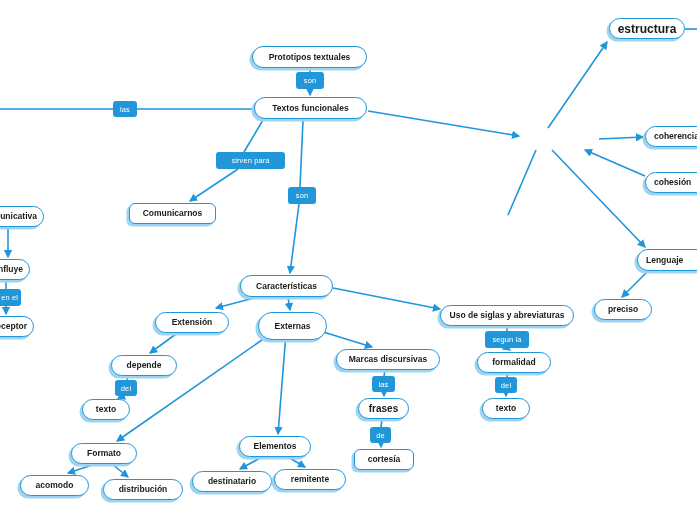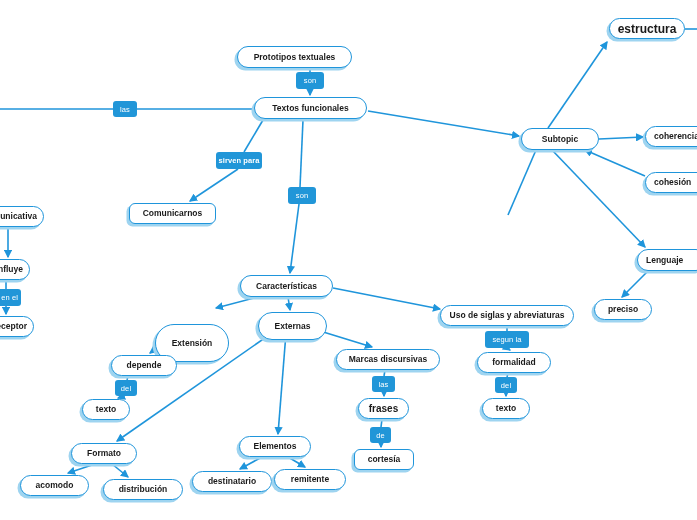--- a/index.html
+++ b/index.html
@@ -136,60 +136,57 @@
       <path d="M 381 443 L 381 447" marker-end="url(#arrow)"></path>
 
       <path d="M 507 326 L 507 331"></path>
       <path d="M 507 348 L 510 350" marker-end="url(#arrow)"></path>
 
       <path d="M 508 373 L 507 377"></path>
       <path d="M 506 393 L 506 396" marker-end="url(#arrow)"></path>
     </g>
   </svg>
 
-  <div class="node" style="left:237px;top:46px;width:115px;height:22px;font-size:8.5px;">
+  <div class="node" style="left:252px;top:46px;width:115px;height:22px;font-size:8.5px;">
     <span class="node-text">Prototipos textuales</span>
   </div>
   <div class="node" style="left:254px;top:97px;width:113px;height:22px;font-size:8.5px;">
     <span class="node-text">Textos funcionales</span>
   </div>
   <div class="node" style="left:129px;top:203px;width:87px;height:21px;font-size:8.5px;border-radius:6px;">
     <span class="node-text">Comunicarnos</span>
   </div>
   <div class="node" style="left:-42px;top:206px;width:86px;height:21px;font-size:8.5px;justify-content:flex-end;padding-right:6px;">
     <span class="node-text">comunicativa</span>
   </div>
   <div class="node" style="left:-28px;top:259px;width:58px;height:21px;font-size:8.5px;justify-content:flex-end;padding-right:6px;">
     <span class="node-text">influye</span>
   </div>
   <div class="node" style="left:-25px;top:316px;width:59px;height:21px;font-size:8.5px;justify-content:flex-end;padding-right:6px;">
     <span class="node-text">receptor</span>
   </div>
-  <div class="node" style="left:521px;top:128px;width:78px;height:22px;font-size:8.5px;">
-    <span class="node-text">Subtopic</span>
-  </div>
   <div class="node" style="left:609px;top:18px;width:76px;height:21px;font-size:12px;">
     <span class="node-text">estructura</span>
   </div>
   <div class="node" style="left:645px;top:126px;width:76px;height:21px;font-size:8.5px;justify-content:flex-start;padding-left:8px;">
     <span class="node-text">coherencia</span>
   </div>
   <div class="node" style="left:645px;top:172px;width:68px;height:21px;font-size:8.5px;justify-content:flex-start;padding-left:8px;">
     <span class="node-text">cohesión</span>
   </div>
   <div class="node" style="left:637px;top:249px;width:70px;height:22px;font-size:8.5px;justify-content:flex-start;padding-left:8px;">
     <span class="node-text">Lenguaje</span>
   </div>
   <div class="node" style="left:594px;top:299px;width:58px;height:21px;font-size:8.5px;">
     <span class="node-text">preciso</span>
   </div>
   <div class="node" style="left:240px;top:275px;width:93px;height:22px;font-size:8.5px;">
     <span class="node-text">Características</span>
   </div>
-  <div class="node" style="left:155px;top:324px;width:74px;height:38px;font-size:8.5px;">
+  <div class="node" style="left:155px;top:312px;width:74px;height:21px;font-size:8.5px;">
     <span class="node-text">Extensión</span>
   </div>
   <div class="node" style="left:258px;top:312px;width:69px;height:28px;font-size:8.5px;">
     <span class="node-text">Externas</span>
   </div>
   <div class="node" style="left:440px;top:305px;width:134px;height:21px;font-size:8.5px;">
     <span class="node-text">Uso de siglas y abreviaturas</span>
   </div>
   <div class="node" style="left:111px;top:355px;width:66px;height:21px;font-size:8.5px;">
     <span class="node-text">depende</span>
@@ -230,21 +227,21 @@
   <div class="node" style="left:482px;top:398px;width:48px;height:21px;font-size:8.5px;">
     <span class="node-text">texto</span>
   </div>
 
   <div class="label" style="left:296px;top:72px;width:28px;height:17px;font-size:7.5px;">
     <span>son</span>
   </div>
   <div class="label" style="left:113px;top:101px;width:24px;height:16px;font-size:7.5px;">
     <span>las</span>
   </div>
-  <div class="label" style="left:216px;top:152px;width:46px;height:17px;font-size:7.5px;font-weight:bold;">
+  <div class="label" style="left:216px;top:152px;width:69px;height:17px;font-size:7.5px;">
     <span>sirven para</span>
   </div>
   <div class="label" style="left:288px;top:187px;width:28px;height:17px;font-size:7.5px;">
     <span>son</span>
   </div>
   <div class="label" style="left:-9px;top:289px;width:30px;height:17px;font-size:7.5px;justify-content:flex-end;padding-right:3px;">
     <span>en el</span>
   </div>
   <div class="label" style="left:115px;top:380px;width:22px;height:16px;font-size:7.5px;">
     <span>del</span>

